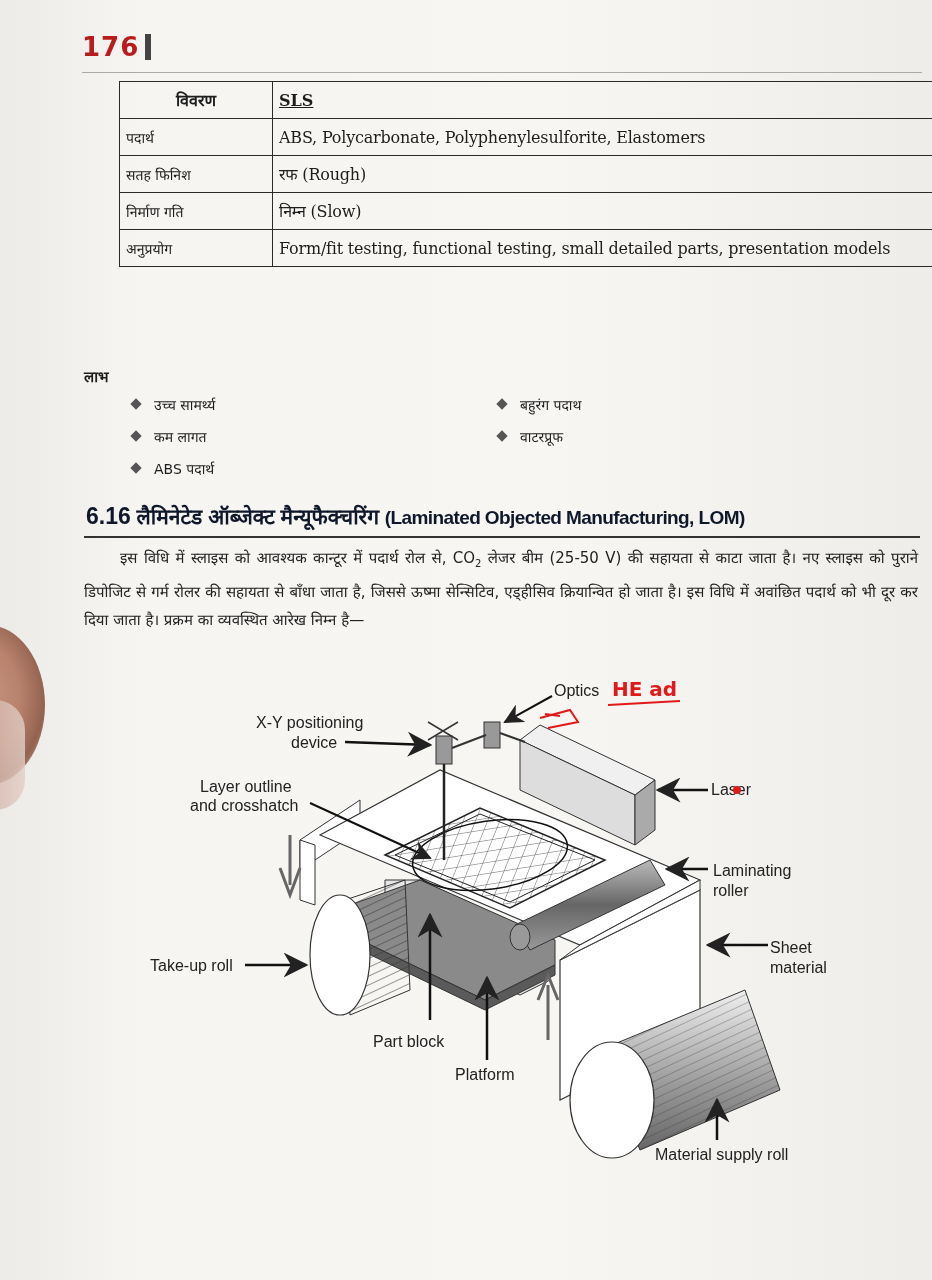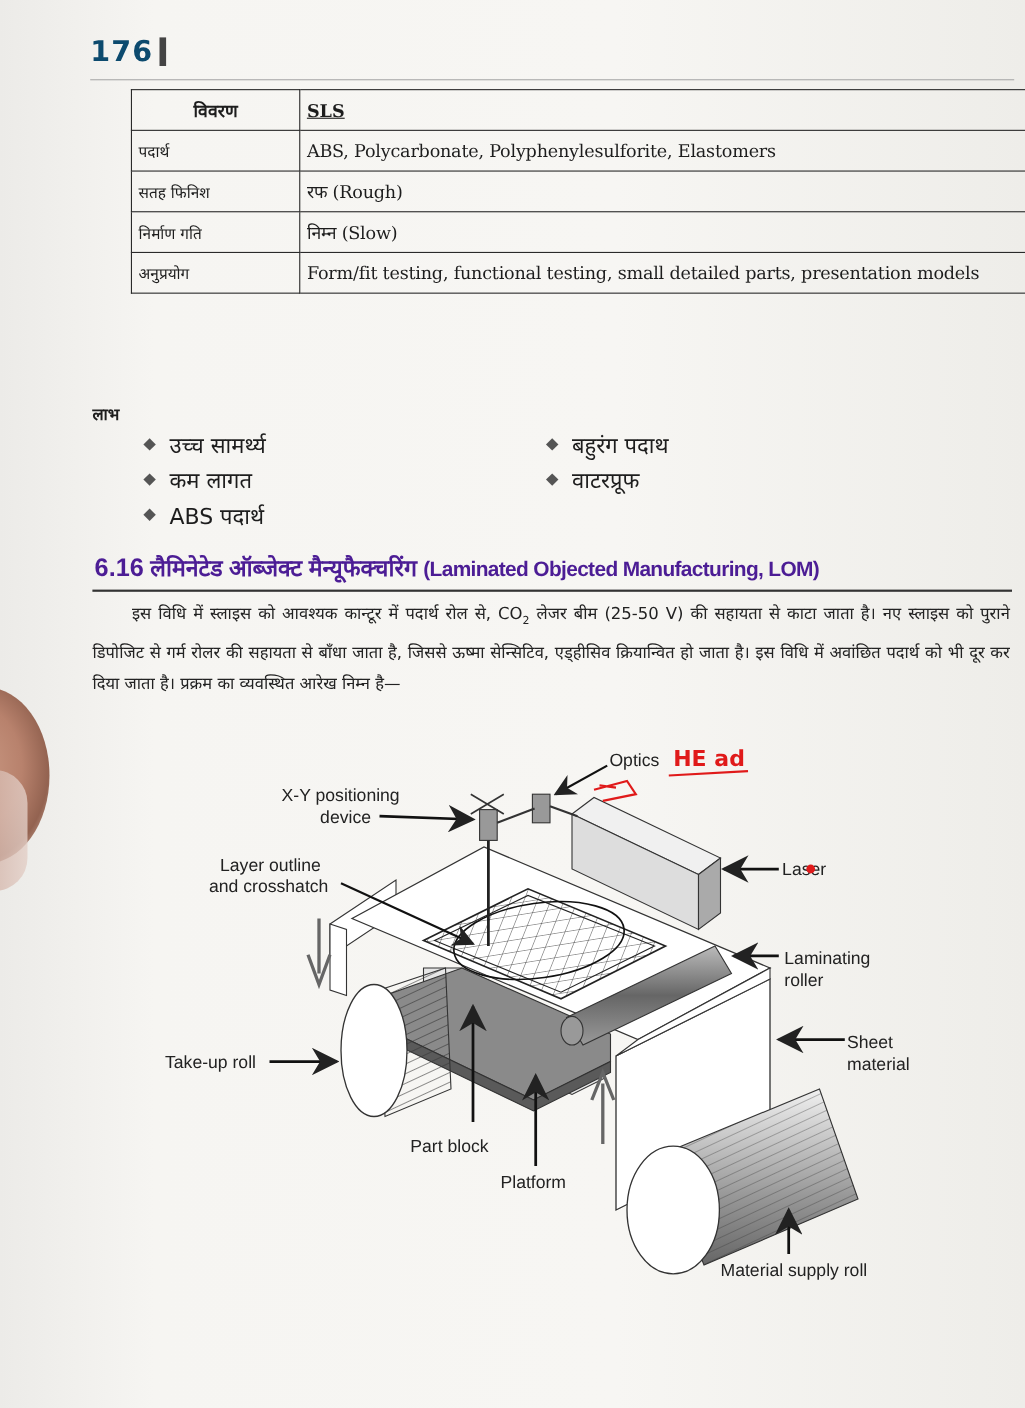--- a/index.html
+++ b/index.html
@@ -23,21 +23,21 @@
     position: absolute; left: -30px; top: 700px; width: 55px; height: 110px;
     background: linear-gradient(90deg, #c9a294, #e3cfc7);
     border-radius: 0 30px 30px 0; opacity: .8;
   }
   .header {
     position: absolute; left: 82px; top: 32px; width: 840px;
     display: flex; align-items: center;
   }
   .page-num {
     font-family: "DejaVu Sans", sans-serif; font-weight: bold; font-size: 26px;
-    letter-spacing: 1px; color: #0c4a6e;
+    letter-spacing: 1px; color: #b91c1c;
   }
   .header-bar {
     width: 6px; height: 26px; background: #444; margin: 0 8px 0 6px;
   }
   .header-title {
     font-family: "DejaVu Sans", sans-serif; font-size: 19px; color: #222; font-weight: 600;
   }
   .header-rule {
     position: absolute; left: 82px; top: 72px; width: 840px; height: 1px; background: #aaa;
   }
@@ -51,29 +51,29 @@
   }
   table.spec th { font-weight: bold; font-size: 16px; }
   table.spec th.c1 { text-align: center; width: 140px; }
   table.spec th.c2 { text-align: left; text-decoration: underline; }
   table.spec td.c1 { width: 140px; font-family: "DejaVu Sans", sans-serif; font-size: 14px; }
   table.spec td.c2 { letter-spacing: -0.2px; }
   .labh {
     position: absolute; left: 84px; top: 366px;
     font-family: "DejaVu Sans", sans-serif; font-weight: bold; font-size: 15px;
   }
-  .adv-list { position: absolute; font-family: "DejaVu Sans", sans-serif; font-size: 20px; }
+  .adv-list { position: absolute; font-family: "DejaVu Sans", sans-serif; font-size: 14px; }
   .adv-list .item { height: 32px; display: flex; align-items: center; }
   .diamond {
     display: inline-block; width: 8px; height: 8px; background: #555;
     transform: rotate(45deg); margin-right: 14px; margin-left: 2px;
   }
   .section-title {
     position: absolute; left: 86px; top: 502px; width: 830px;
-    font-family: "Liberation Sans", sans-serif; font-size: 21px; font-weight: bold; color: #4c1d95;
+    font-family: "Liberation Sans", sans-serif; font-size: 21px; font-weight: bold; color: #0f172a;
     white-space: nowrap;
   }
   .section-title .num { font-size: 23px; }
   .section-title .en { font-stretch: condensed; letter-spacing: -0.6px; font-size: 19px; }
   .section-rule { position: absolute; left: 84px; top: 536px; width: 836px; height: 2px; background: #333; }
   .para {
     position: absolute; left: 84px; top: 544px; width: 834px;
     font-family: "DejaVu Sans", sans-serif; font-size: 15px; line-height: 28px;
     text-align: justify; color: #222;
   }

